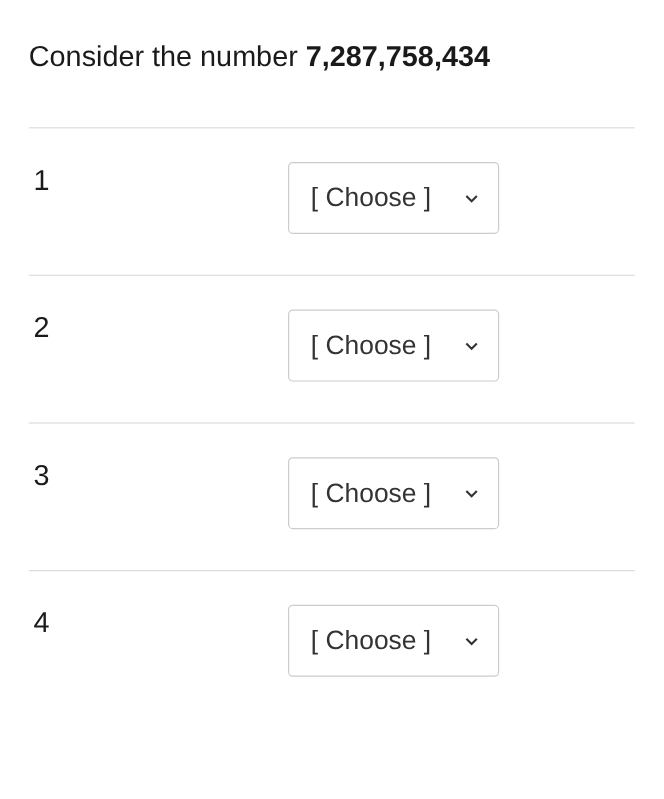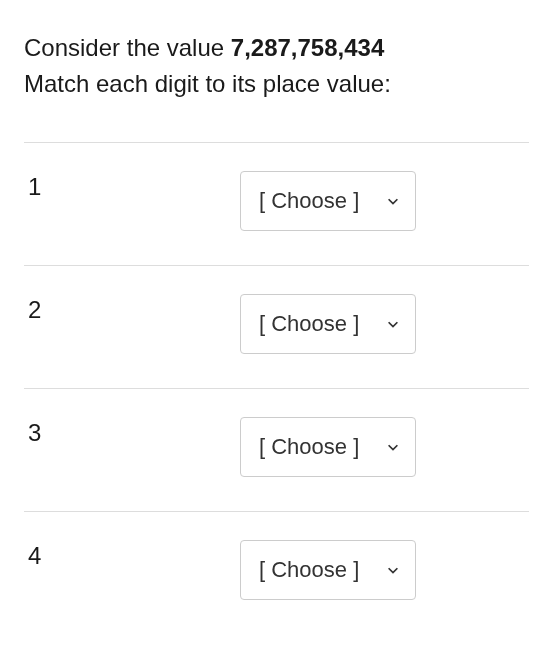--- a/index.html
+++ b/index.html
@@ -66,22 +66,21 @@
       height: 14px;
       stroke: #333;
       stroke-width: 2;
       fill: none;
     }
   </style>
 </head>
 <body>
 
 <div class="prompt">
-  <span>Consider the value </span><span class="bold">7,287,758,434</span><br>
-  <span>Match each digit to its place value:</span>
+  <span>Consider the number </span><span class="bold">7,287,758,434</span><br>
 </div>
 
 <div class="match-list">
 
   <div class="match-row">
     <div class="match-label">1</div>
     <div class="select-wrap">
       <span>[ Choose ]</span>
       <span class="chevron-icon">
         <svg viewBox="0 0 16 16">

